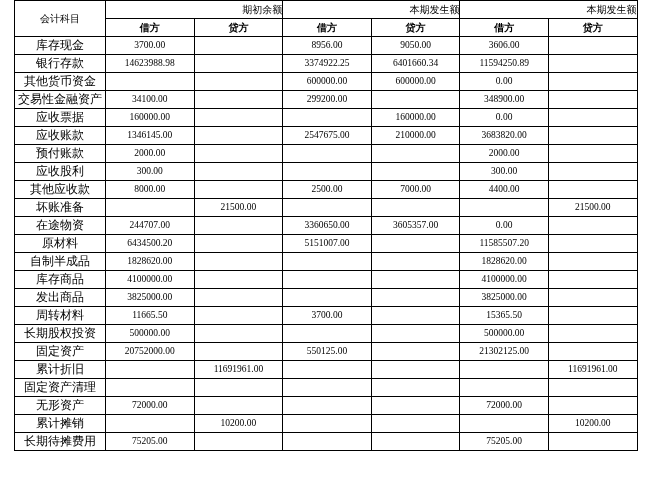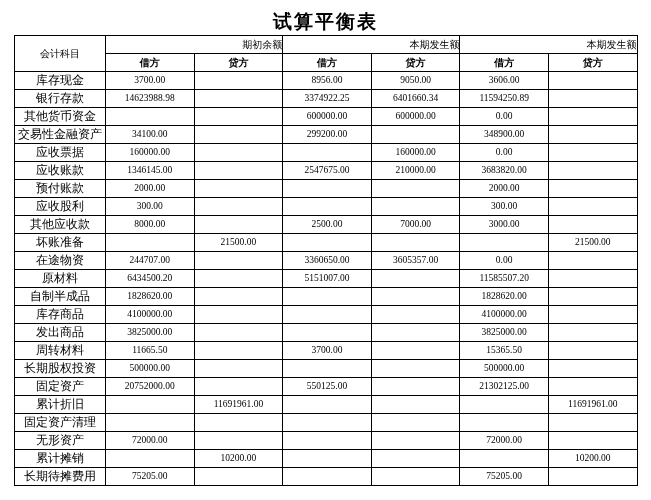--- a/index.html
+++ b/index.html
@@ -78,21 +78,20 @@
     font-family: "Liberation Serif", "DejaVu Serif", serif;
   }
   col.c-name { width: 91px; }
   col.c-num  { width: 88.6px; }
 </style>
 </head>
 <body>
 
 <div class="page">
 
-  <div class="doc-title">试算平衡表</div>
 
   <table class="tb">
     <colgroup>
       <col class="c-name">
       <col class="c-num">
         <col class="c-num">
       <col class="c-num">
         <col class="c-num">
       <col class="c-num">
         <col class="c-num">
@@ -185,21 +184,21 @@
           <td class="num"></td>
           <td class="num">300.00</td>
           <td class="num"></td>
         </tr>
         <tr>
           <td class="name">其他应收款</td>
           <td class="num">8000.00</td>
           <td class="num"></td>
           <td class="num">2500.00</td>
           <td class="num">7000.00</td>
-          <td class="num">3000.00</td>
+          <td class="num">4400.00</td>
           <td class="num"></td>
         </tr>
         <tr>
           <td class="name">坏账准备</td>
           <td class="num"></td>
           <td class="num">21500.00</td>
           <td class="num"></td>
           <td class="num"></td>
           <td class="num"></td>
           <td class="num">21500.00</td>

